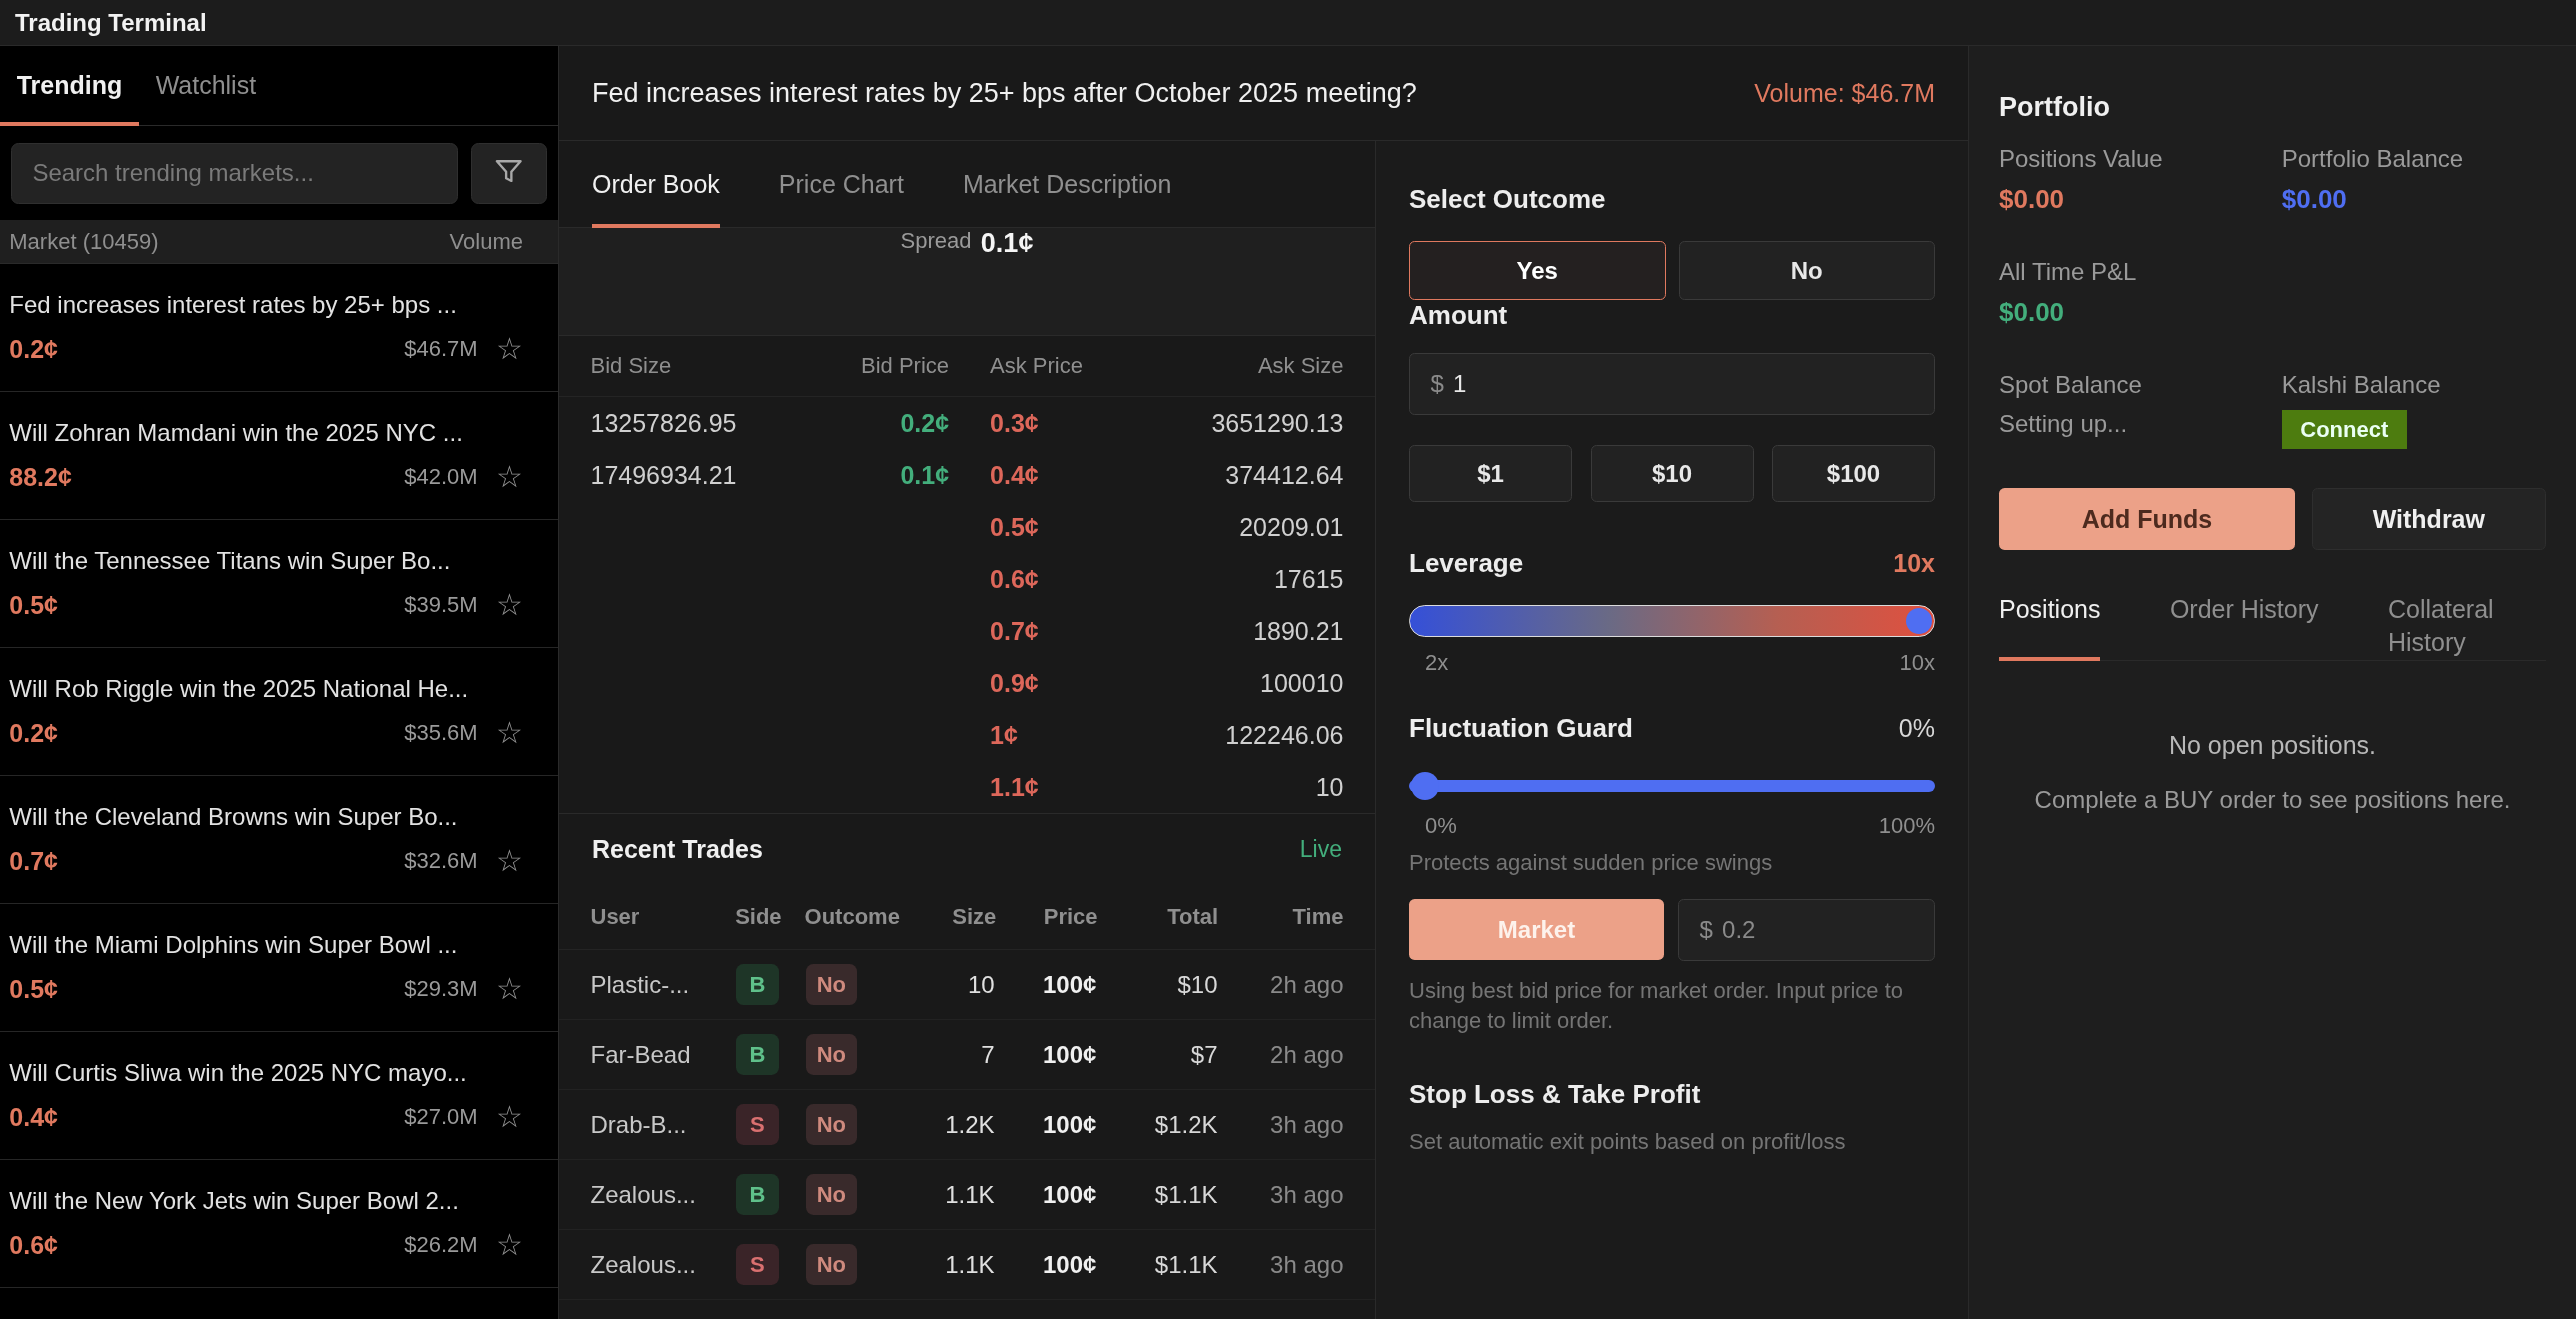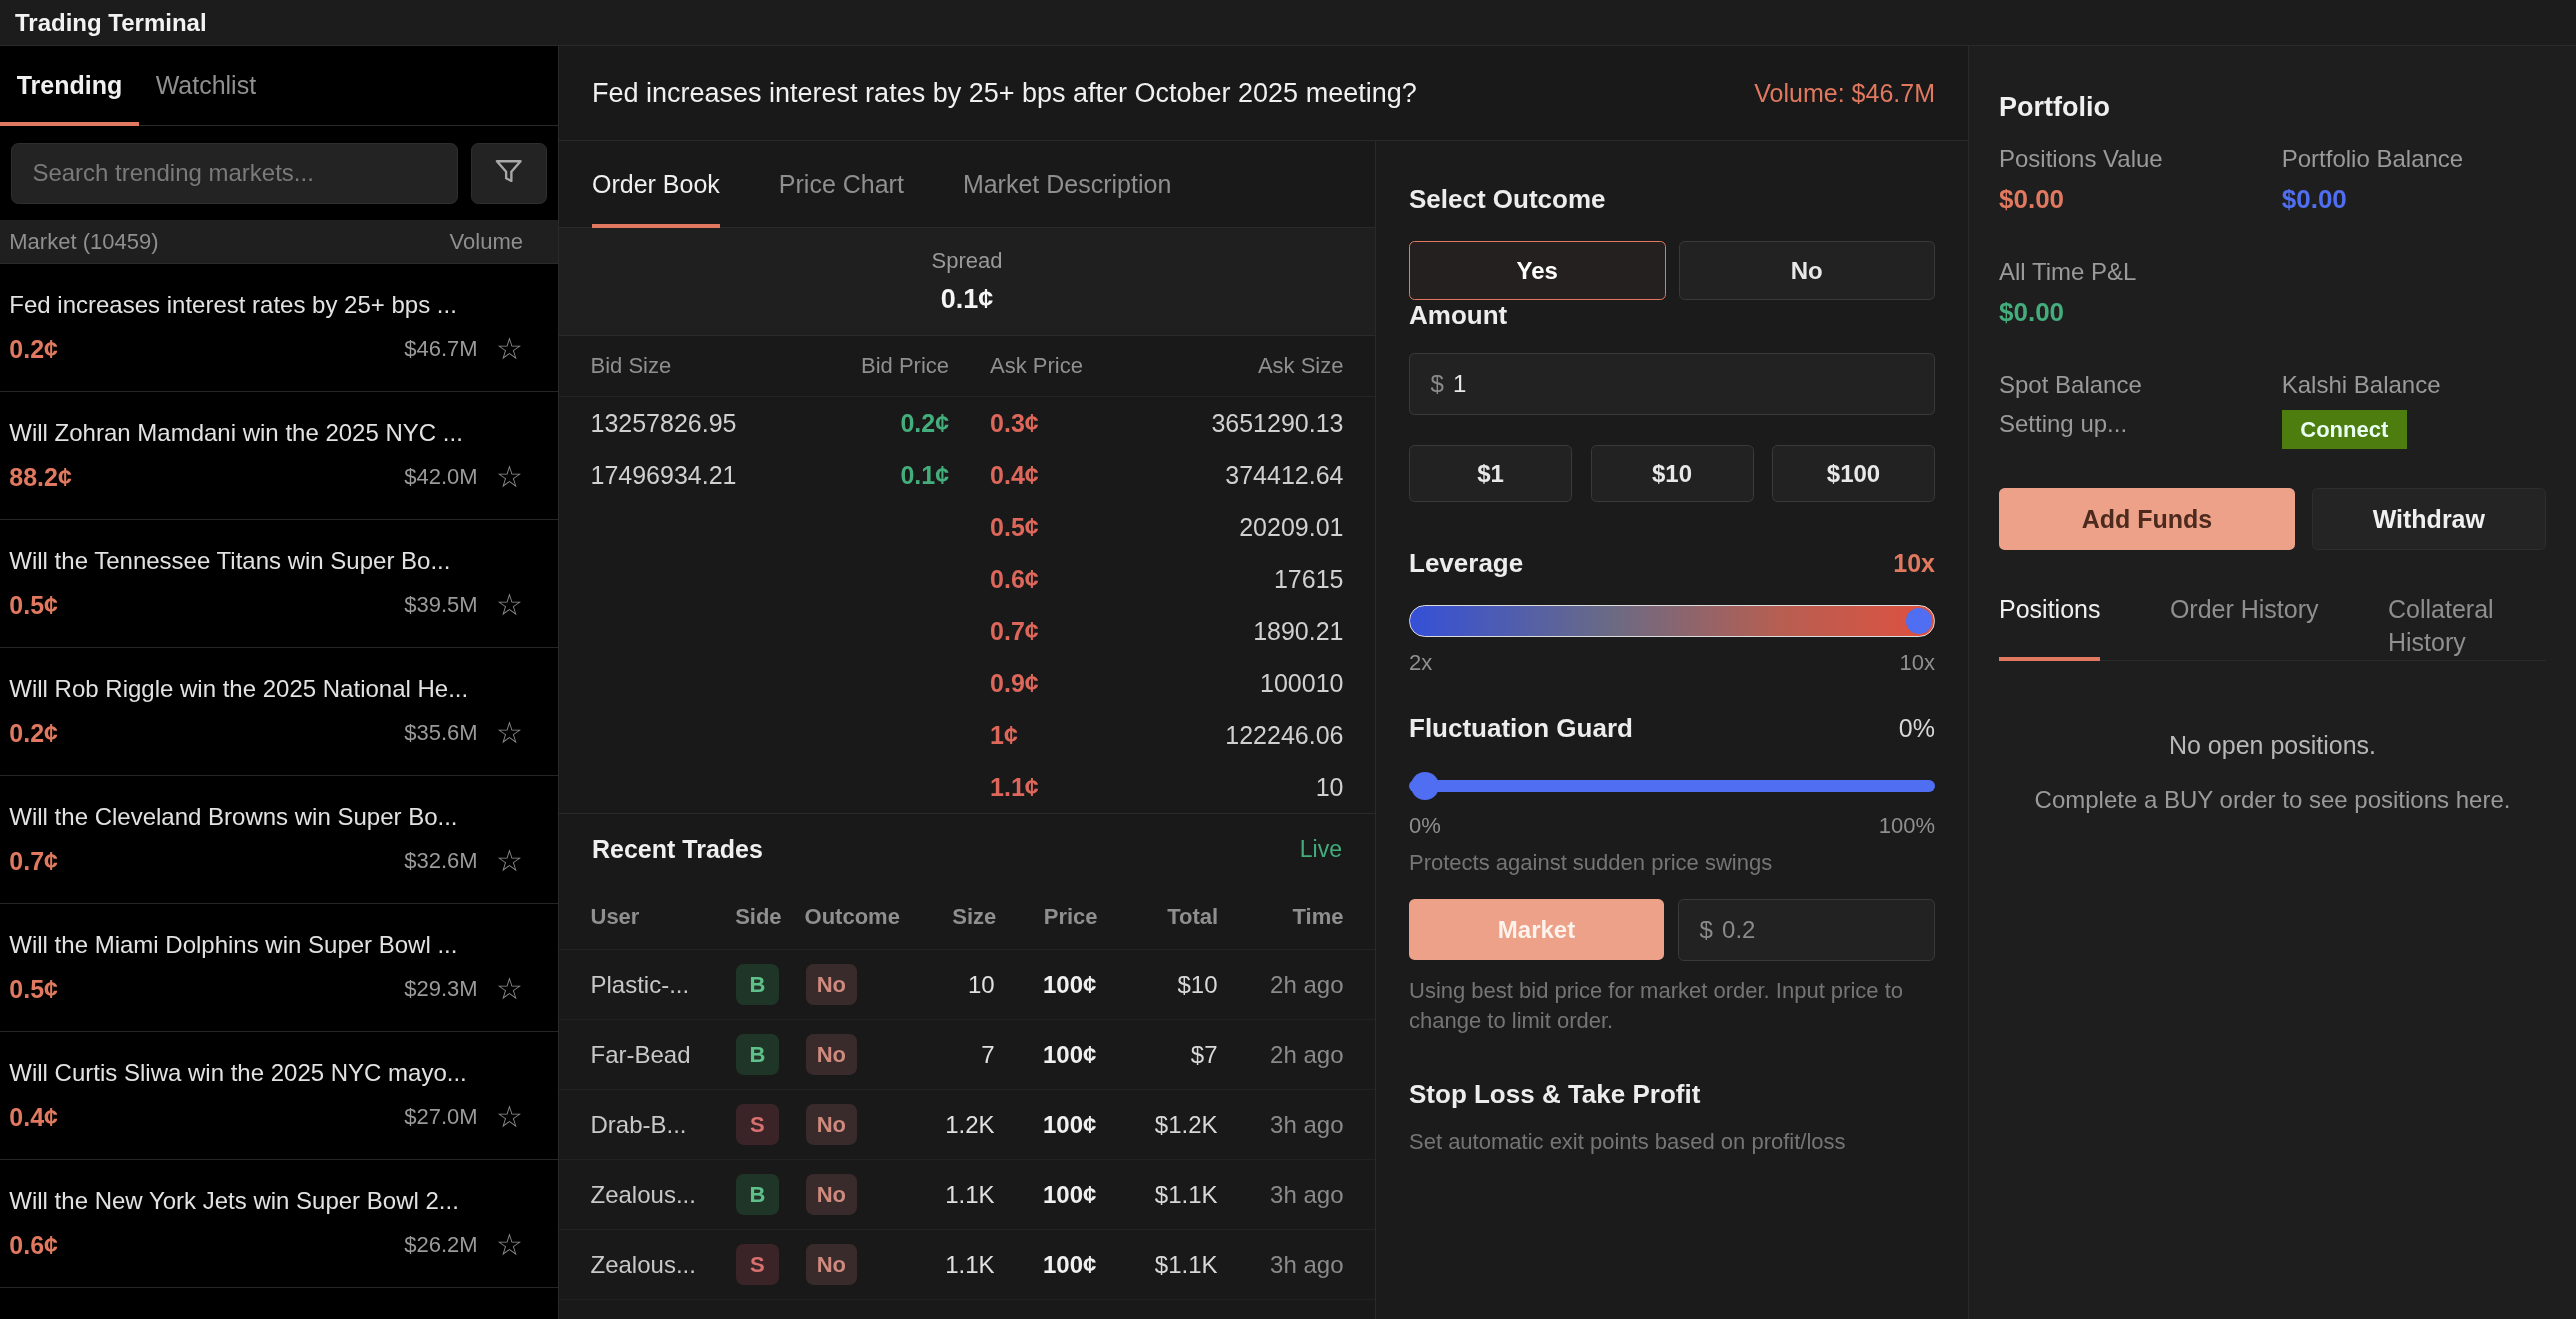--- a/index.html
+++ b/index.html
@@ -55,21 +55,21 @@
 
   
   .ob-col { width: 816px; flex: none; display: flex; flex-direction: column; min-height: 0; overflow: hidden; }
   .center-tabs { height: 87px; flex: none; display: flex; gap: 59px; padding: 0 33px;
                  border-bottom: 0.9px solid #2a2a2a; }
   .ctab { display: flex; align-items: center; font-size: 25px; color: #8f8f8f; position: relative; cursor: pointer; }
   .ctab.active { color: #f0f0f0; }
   .ctab.active::after { content:""; position:absolute; left:0; right:0; bottom:-0.9px; height:3.7px;
                         background: var(--accent, #c4694a); }
   .spread-box { height: 108px; flex: none; background: #1f1f1f; border-bottom: 0.9px solid #2a2a2a;
-                display: flex; flex-direction: column; align-items: center; justify-content: center; gap: 9.3px; }
+                display: flex; flex-direction: row; justify-content: center; gap: 9.3px; }
   .spread-label { font-size: 22px; color: #9a9a9a; }
   .spread-value { font-size: 27px; font-weight: bold; color: #f5f5f5; }
   .ob-grid-header, .ob-row { display: grid; grid-template-columns: 1.2fr 0.8fr 0.9fr 1.3fr;
                              align-items: center; padding: 0 31.5px; }
   .ob-grid-header { height: 61px; flex: none; color: #8f8f8f; font-size: 22px; border-bottom: 0.9px solid #242424; }
   .ob-row { height: 52px; font-size: 25px; }
   .c-bidsize { color: #d0d0d0; }
   .c-bidprice { color: var(--green, #3fae7c); font-weight: bold; text-align: right; }
   .c-askprice { color: var(--red, #dd675a); font-weight: bold; padding-left: 41px; }
   .c-asksize { color: #d0d0d0; text-align: right; }
@@ -120,21 +120,21 @@
   .label-row { display: flex; align-items: center; justify-content: space-between; }
   .lev-row { margin-top: 46px; }
   .lev-value { font-size: 25px; font-weight: bold; color: var(--accent, #e8826e); }
   .slider1 { position: relative; margin-top: 26px; height: 31.5px; border: 1.9px solid #dcdcdc;
              border-radius: 15.8px;
              background: linear-gradient(90deg, #3550d8 0%, #6a6a85 38%, #b55f52 70%, #e0503f 100%);
              cursor: pointer; }
   .slider1 .thumb { position: absolute; right: 1.9px; top: 50%; transform: translateY(-50%);
                     width: 26px; height: 26px; border-radius: 50%; background: var(--blue, #3a5fe8); }
   .minmax { display: flex; justify-content: space-between; margin-top: 13px;
-            font-size: 22px; color: #8f8f8f; }
+            font-size: 22px; color: #8f8f8f; margin-left: 16px; }
   .guard-row { margin-top: 37px; }
   .guard-value { font-size: 25px; color: #d8d8d8; }
   .slider2 { position: relative; margin-top: 28px; height: 28px; display: flex; align-items: center; cursor: pointer; }
   .slider2 .track { height: 12px; width: 100%; border-radius: 6.5px; background: var(--blue, #3a5fe8); }
   .slider2 .thumb { position: absolute; left: 1.9px; width: 28px; height: 28px; border-radius: 50%;
                     background: var(--blue, #3a5fe8); }
   .help-text { margin-top: 9.3px; font-size: 22px; color: #757575; line-height: 1.35; }
   .pt-label { margin-top: 72px; }
   .pt-row { display: flex; gap: 14px; margin-top: 22px; }
   .btn-market { width: 255px; flex: none; height: 61px; background: var(--accent-soft, #e59a81);

